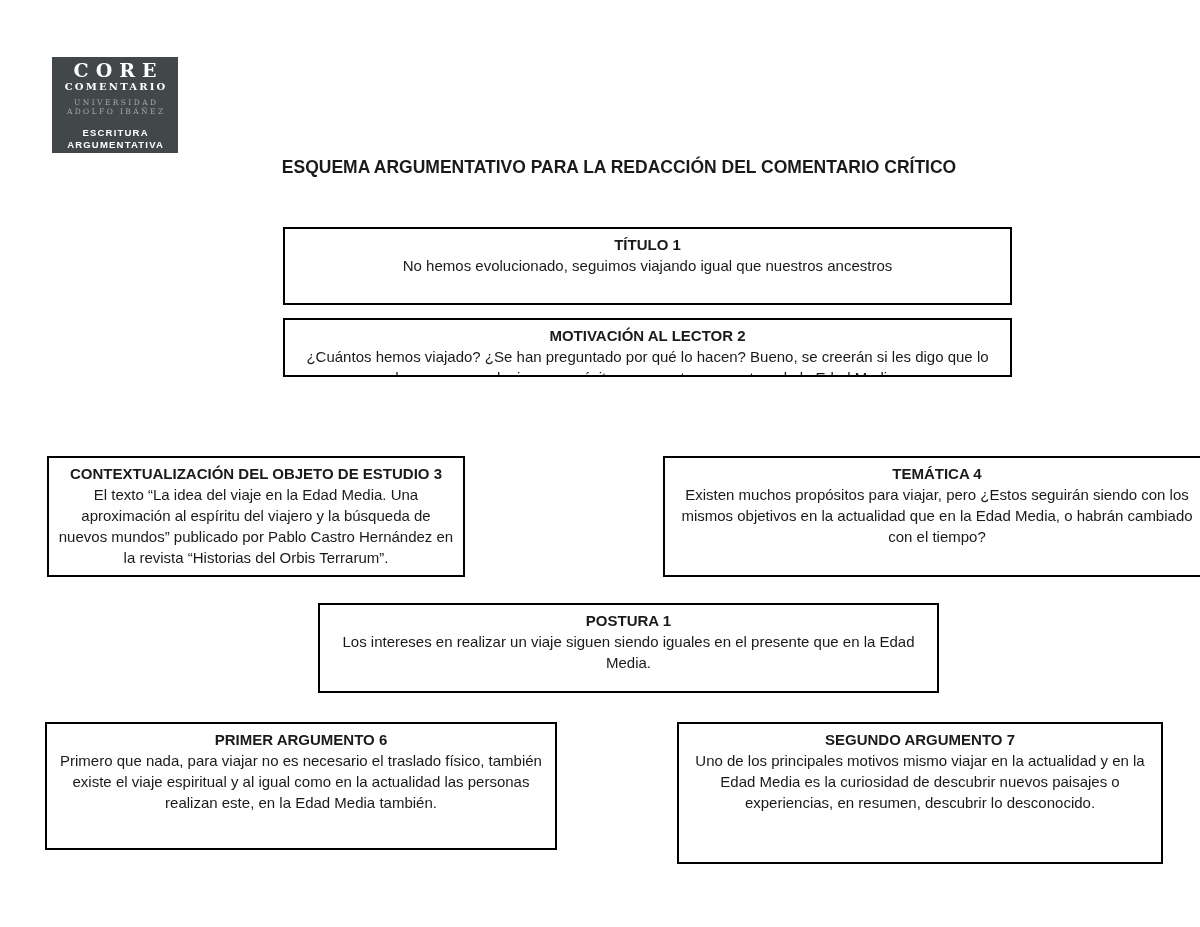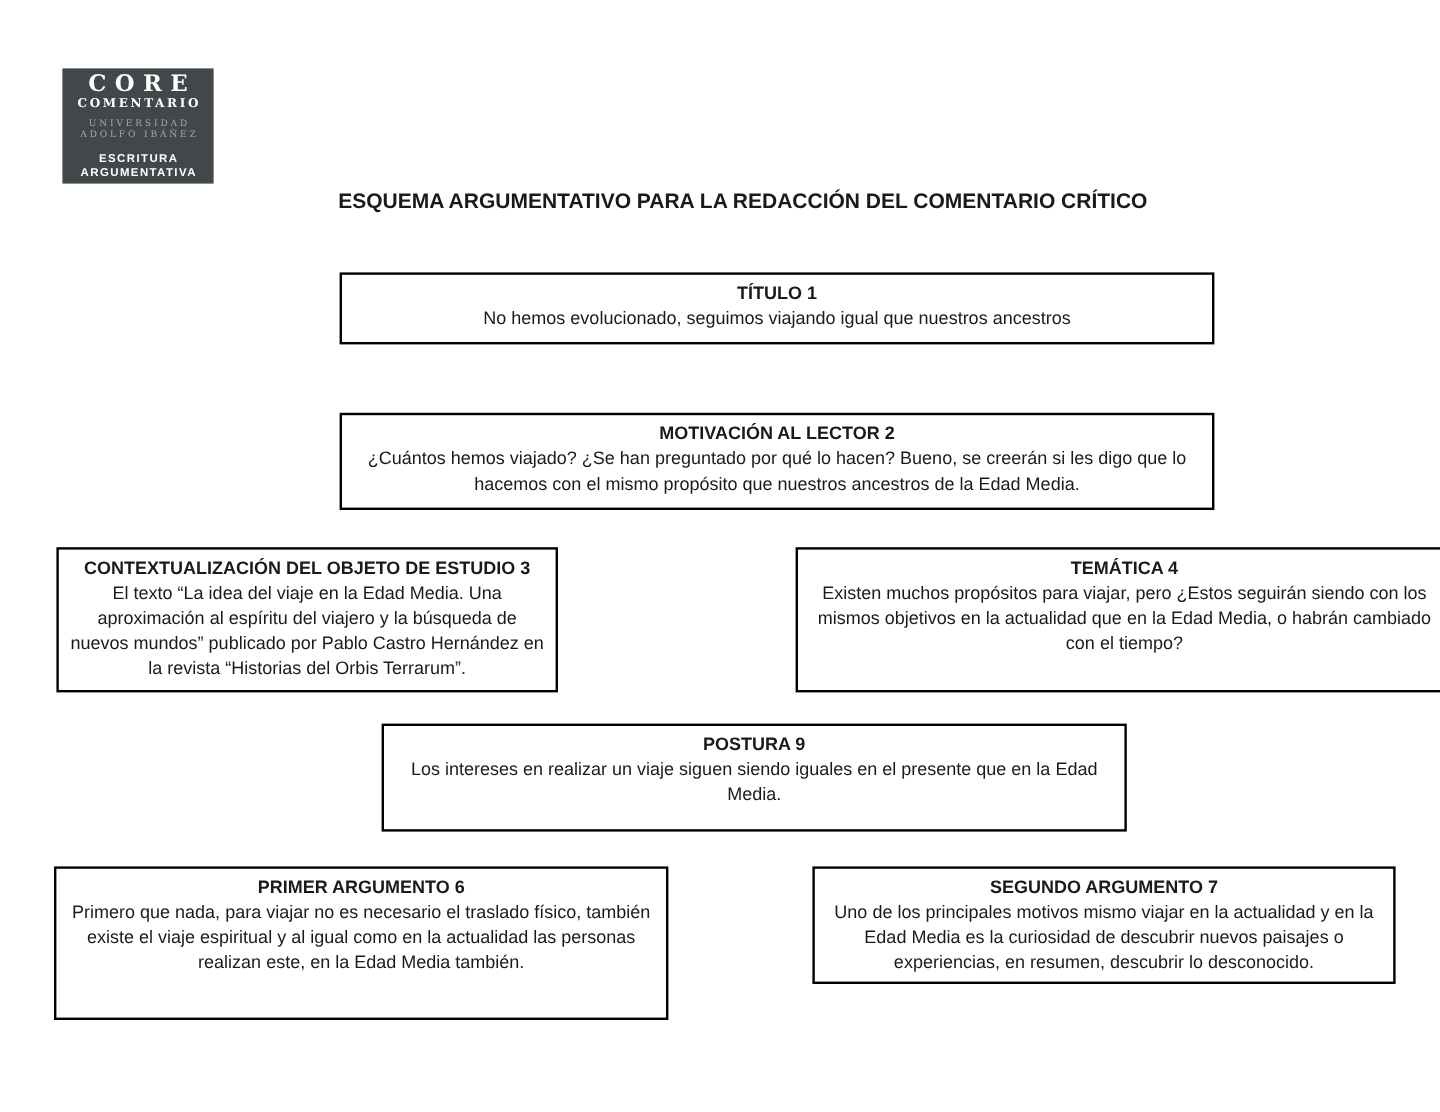--- a/index.html
+++ b/index.html
@@ -49,27 +49,27 @@
 
   
   .box{
     position:absolute;border:2.5px solid var(--box-border);
     box-sizing:border-box;background:#ffffff;
     text-align:center;padding:5px 9px;overflow:hidden;
   }
   .box .heading{font-weight:bold;font-size:15px;line-height:21px;}
   .box .body{font-size:15px;line-height:21px;}
 
-  .box-1{left:283px;top:227px;width:729px;height:60px;}
-  .box-2{left:283px;top:344px;width:729px;height:81px;}
+  .box-1{left:283px;top:227px;width:729px;height:78px;}
+  .box-2{left:283px;top:318px;width:729px;height:59px;}
   .box-3{left:47px; top:456px;width:418px;height:121px;}
   .box-4{left:663px;top:456px;width:548px;height:121px;}
   .box-5{left:318px;top:603px;width:621px;height:90px;}
   .box-6{left:45px; top:722px;width:512px;height:128px;}
-  .box-7{left:677px;top:722px;width:486px;height:98px;}
+  .box-7{left:677px;top:722px;width:486px;height:142px;}
 </style>
 </head>
 <body>
 
 <div class="canvas">
 
   <div class="logo">
     <div class="logo-core">CORE</div>
     <div class="logo-curriculum">COMENTARIO</div>
     <div class="logo-univ">UNIVERSIDAD</div>
@@ -95,21 +95,21 @@
     <div class="heading">CONTEXTUALIZACIÓN DEL OBJETO DE ESTUDIO 3</div>
     <div class="body">El texto “La idea del viaje en la Edad Media. Una aproximación al espíritu del viajero y la búsqueda de nuevos mundos” publicado por Pablo Castro Hernández en la revista “Historias del Orbis Terrarum”.</div>
   </div>
 
   <div class="box box-4">
     <div class="heading">TEMÁTICA 4</div>
     <div class="body">Existen muchos propósitos para viajar, pero ¿Estos seguirán siendo con los mismos objetivos en la actualidad que en la Edad Media, o habrán cambiado con el tiempo?</div>
   </div>
 
   <div class="box box-5">
-    <div class="heading">POSTURA 9</div>
+    <div class="heading">POSTURA 1</div>
     <div class="body">Los intereses en realizar un viaje siguen siendo iguales en el presente que en la Edad Media.</div>
   </div>
 
   <div class="box box-6">
     <div class="heading">PRIMER ARGUMENTO 6</div>
     <div class="body">Primero que nada, para viajar no es necesario el traslado físico, también existe el viaje espiritual y al igual como en la actualidad las personas realizan este, en la Edad Media también.</div>
   </div>
 
   <div class="box box-7">
     <div class="heading">SEGUNDO ARGUMENTO 7</div>

